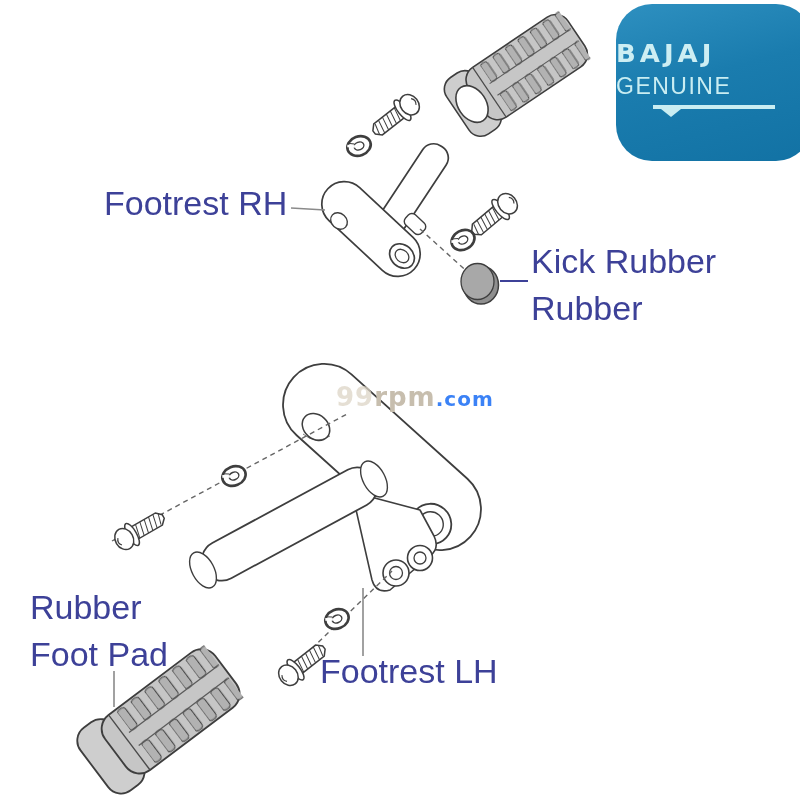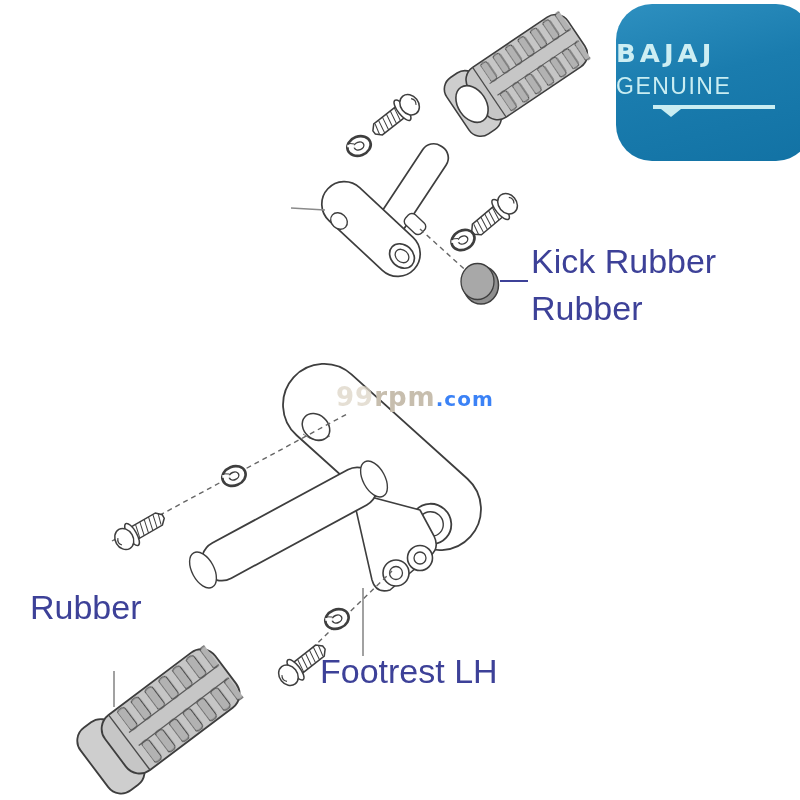--- a/index.html
+++ b/index.html
@@ -158,28 +158,30 @@
 
     <g transform="translate(110,757) rotate(-37) scale(1.15)">
       <use href="#pad"></use>
     </g>
   </svg>
 
   <div class="watermark">
     <span class="wm-99">99</span><span class="wm-rpm">rpm</span><span class="wm-com">.com</span>
   </div>
 
+  <div class="label" id="label-footrest-rh">Footrest RH</div>
 
   <div class="label two-line" id="label-kick-stopper">
     <div>Kick Rubber</div>
     <div>Rubber</div>
   </div>
 
   <div class="label two-line" id="label-rubber-foot-pad">
     <div>Rubber</div>
+    <div>Foot Pad</div>
   </div>
 
   <div class="label" id="label-footrest-lh">Footrest LH</div>
 
   <div class="logo">
     <div class="logo-brand">BAJAJ</div>
     <div class="logo-genuine">GENUINE</div>
     <div class="logo-underline">
       <span class="logo-chevron"></span>
     </div>

